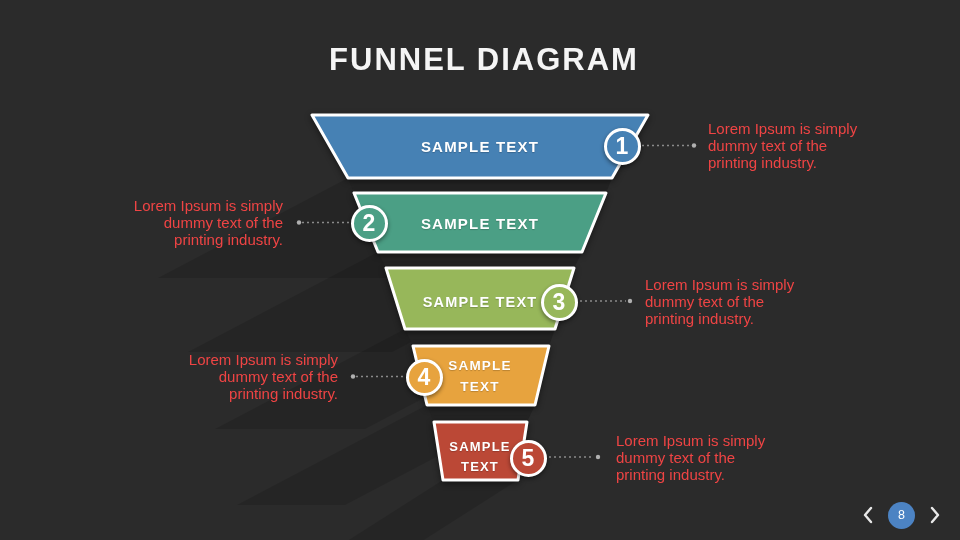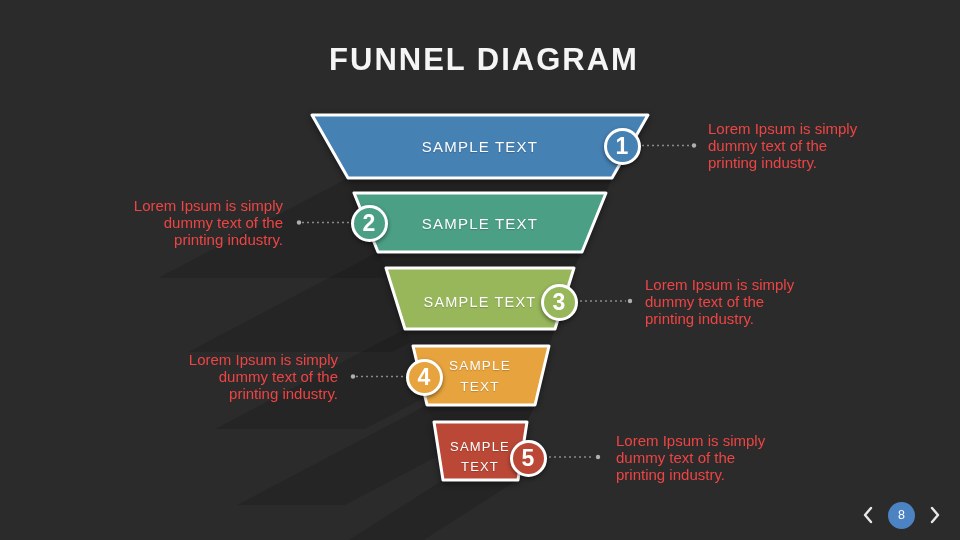--- a/index.html
+++ b/index.html
@@ -29,21 +29,21 @@
     stroke-width: 3;
     stroke-linejoin: round;
     filter: drop-shadow(0 2px 3px rgba(0,0,0,0.45));
   }
 
   .seg-label {
     position: absolute;
     display: flex; align-items: center; justify-content: center;
     text-align: center;
     color: #ffffff;
-    font-weight: 400;
+    font-weight: 700;
     letter-spacing: 1.2px;
     text-shadow: 0 1px 1px rgba(0,0,0,0.2);
   }
   .lab-1, .lab-2 { font-size: 15px; height: 22px; }
   .lab-3 { font-size: 14.5px; height: 22px; }
   .lab-4 { font-size: 13.5px; line-height: 21px; }
   .lab-5 { font-size: 13px;  line-height: 20px; }
 
   .num-circle {
     position: absolute;

